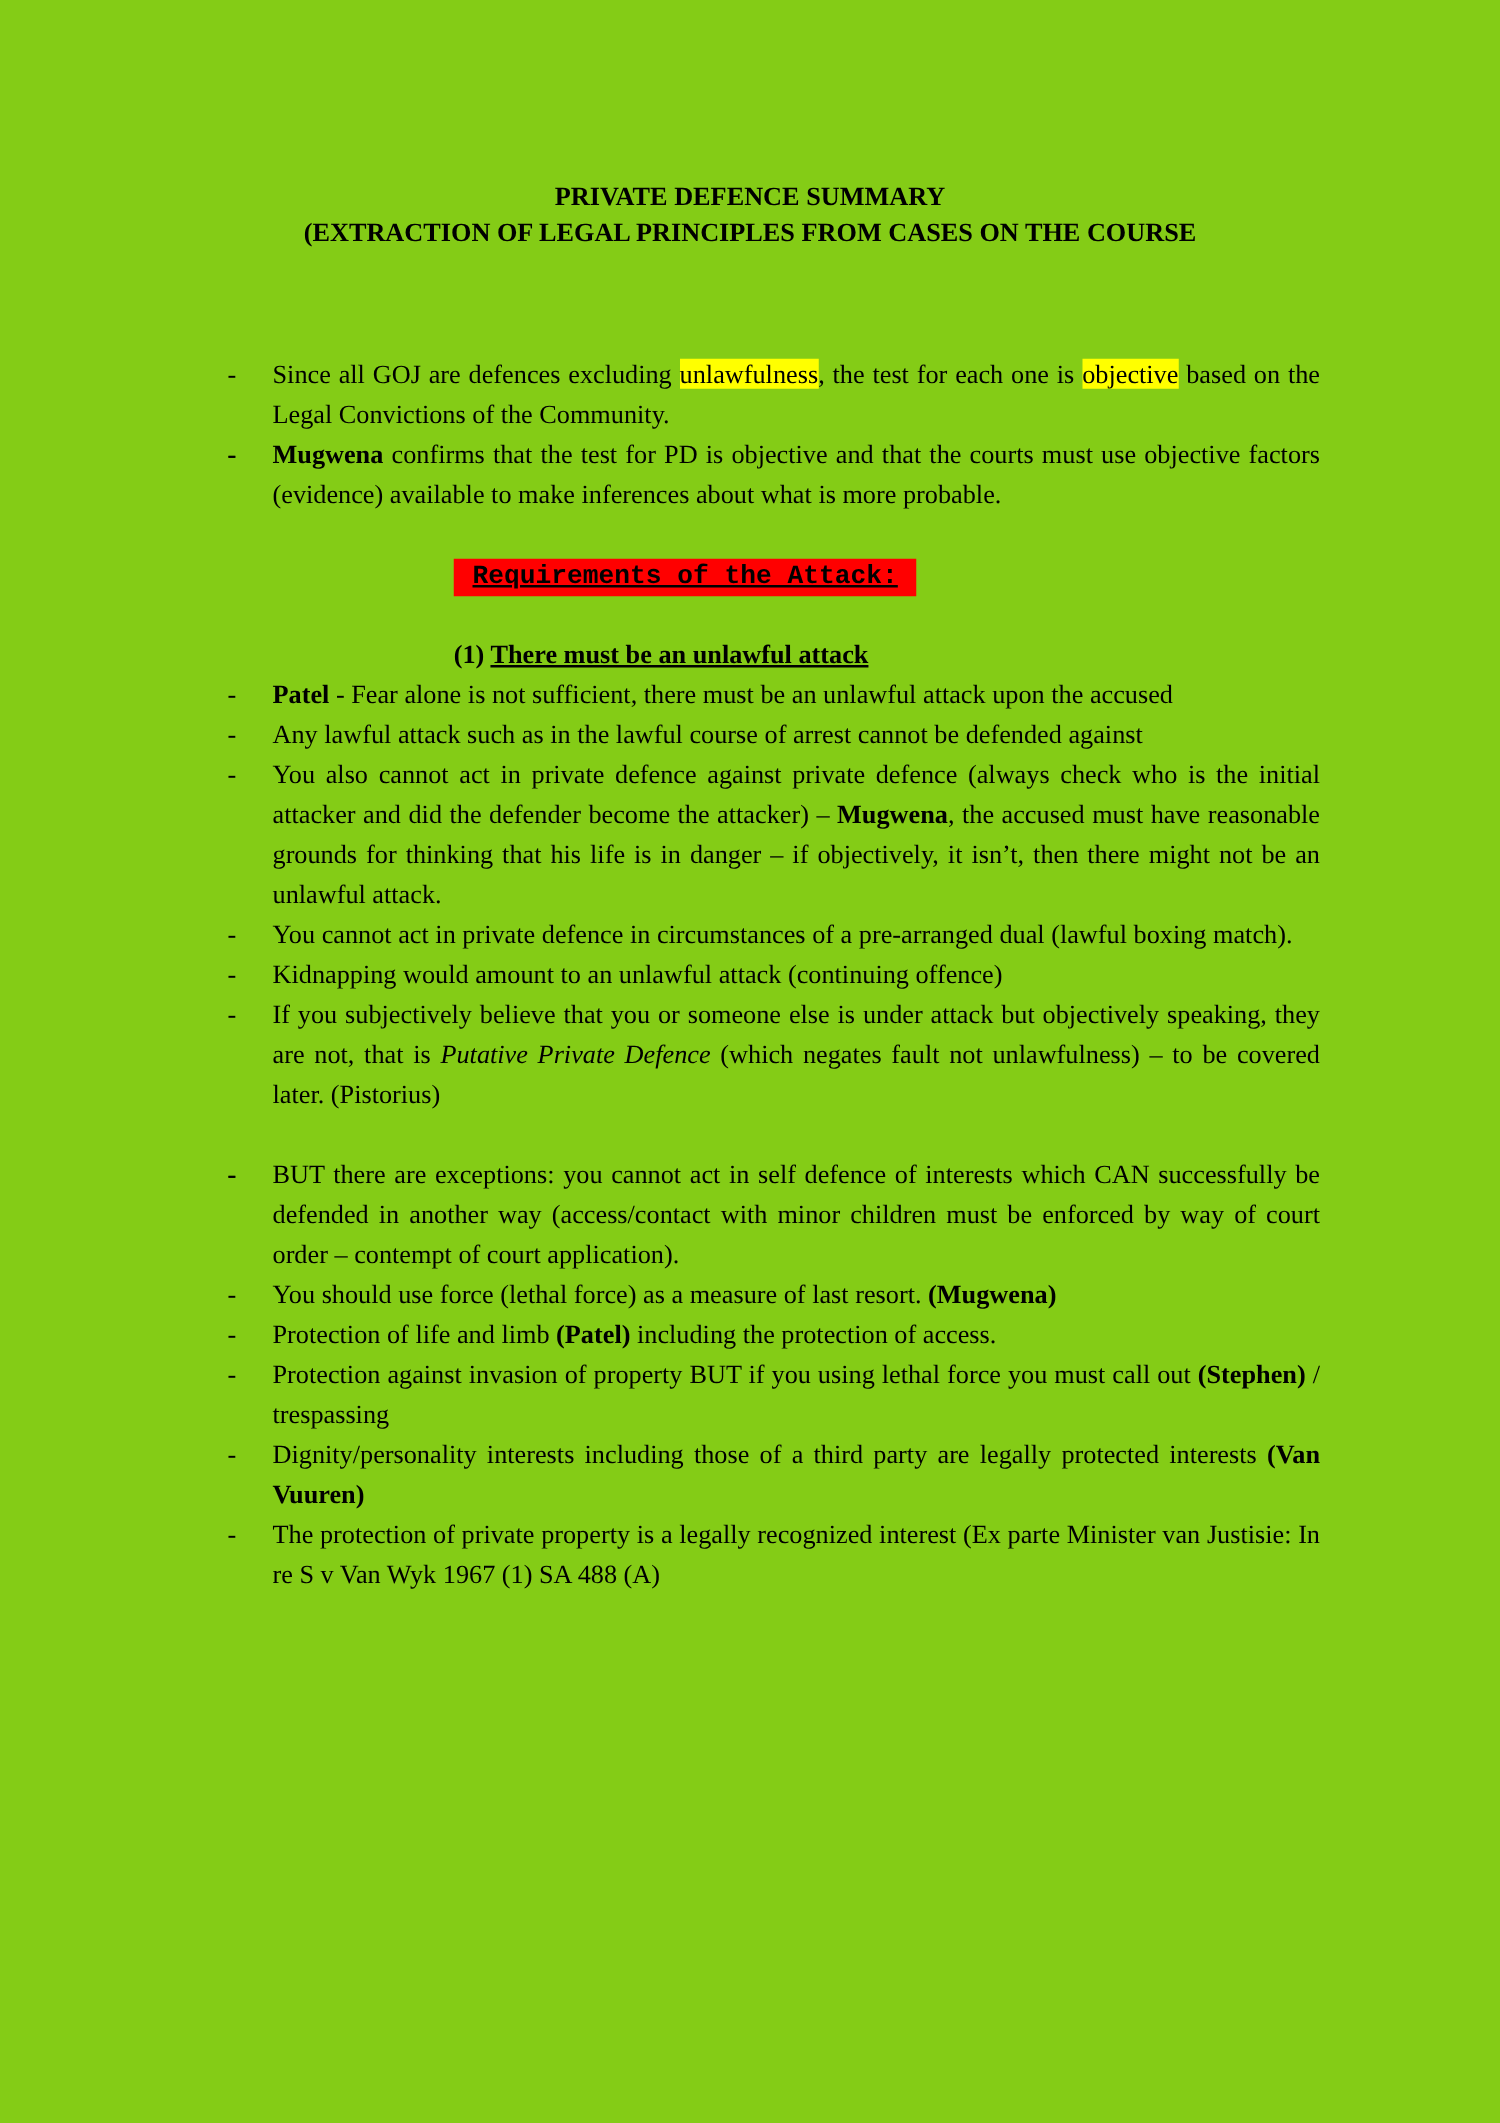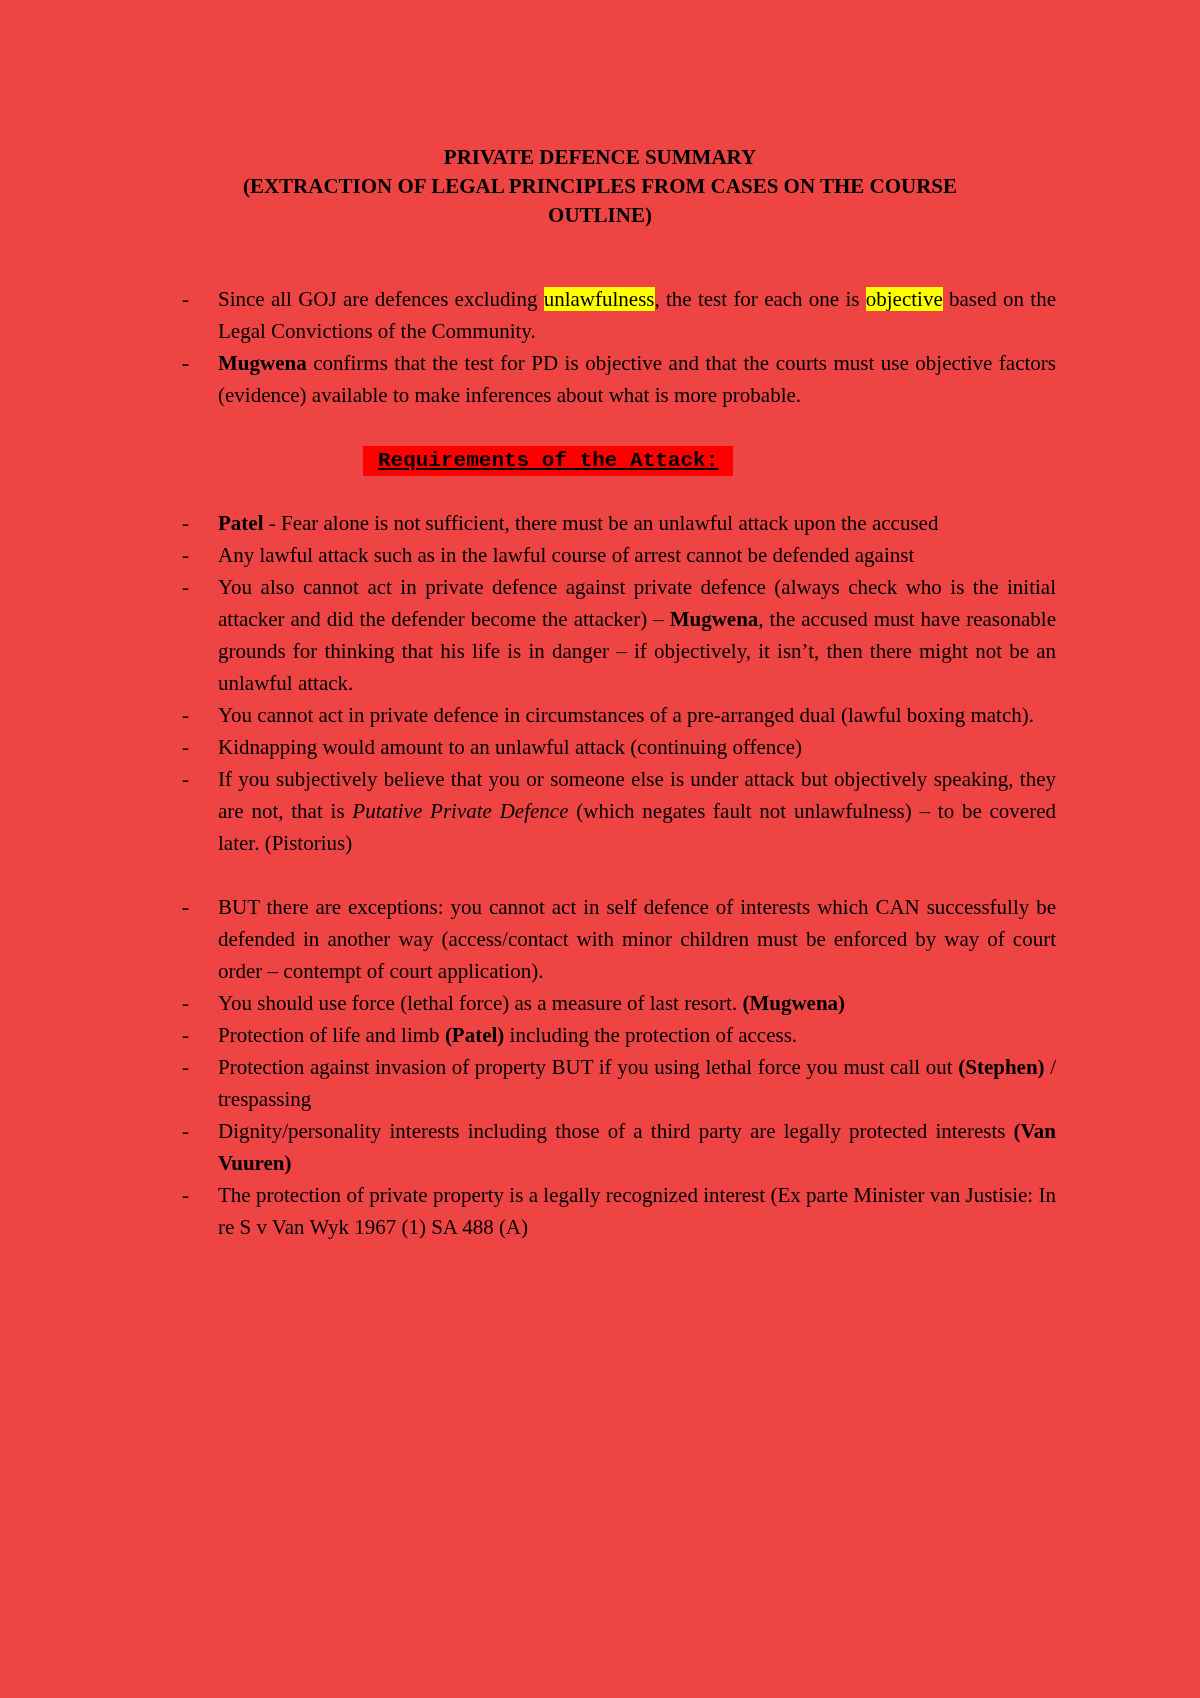--- a/index.html
+++ b/index.html
@@ -1,21 +1,21 @@
 <!DOCTYPE html>
 <html><head>
 <meta charset="utf-8">
 <style>
   html, body { margin: 0; padding: 0; background: #ffffff; }
   body {
     width: 1200px; height: 1698px; position: relative; overflow: hidden;
     font-family: "Liberation Serif", "DejaVu Serif", serif;
     color: #000000;
   }
-  .page { position: absolute; left: 0; top: 0; width: 1200px; height: 1698px; background: #ef4444; }
+  .page { position: absolute; left: 0; top: 0; width: 1200px; height: 1698px; background: #84cc16; }
   .title {
     position: absolute; left: 160px; top: 143px; width: 880px;
     text-align: center; font-weight: bold; font-size: 21px; line-height: 29px;
   }
   .title div { white-space: nowrap; }
   .body {
     position: absolute; left: 0; top: 283px; width: 1200px;
     font-size: 21px; line-height: 32px;
   }
   ul.bullets { list-style: none; margin: 0; padding: 0; }
@@ -39,21 +39,20 @@
   i { font-style: italic; }
 </style>
 </head>
 <body>
 
 <div class="page">
 
   <div class="title">
     <div>PRIVATE DEFENCE SUMMARY</div>
     <div>(EXTRACTION OF LEGAL PRINCIPLES FROM CASES ON THE COURSE</div>
-    <div>OUTLINE)</div>
   </div>
 
   <div class="body">
 
     <ul class="bullets">
       <li>
         <span class="dash">-</span>
         <span>Since all GOJ are defences excluding </span><span class="hl">unlawfulness</span><span>, the test for each one is </span><span class="hl">objective</span><span> based on the Legal Convictions of the Community.</span>
       </li>
       <li>
@@ -66,20 +65,23 @@
     </ul>
 
     <div class="blank"></div>
 
     <div class="sec-head">
       <span class="red-head">Requirements of the Attack:</span>
     </div>
 
     <div class="blank"></div>
 
+    <div class="sec-head num-head">
+      <span>(1) </span><span class="u">There must be an unlawful attack </span>
+    </div>
 
     <ul class="bullets">
       <li>
         <span class="dash">-</span>
         <b>Patel</b><span> - Fear alone is not sufficient, there must be an unlawful attack upon the accused</span>
       </li>
       <li>
         <span class="dash">-</span>
         <span>Any lawful attack such as in the lawful course of arrest cannot be defended against</span>
       </li>

